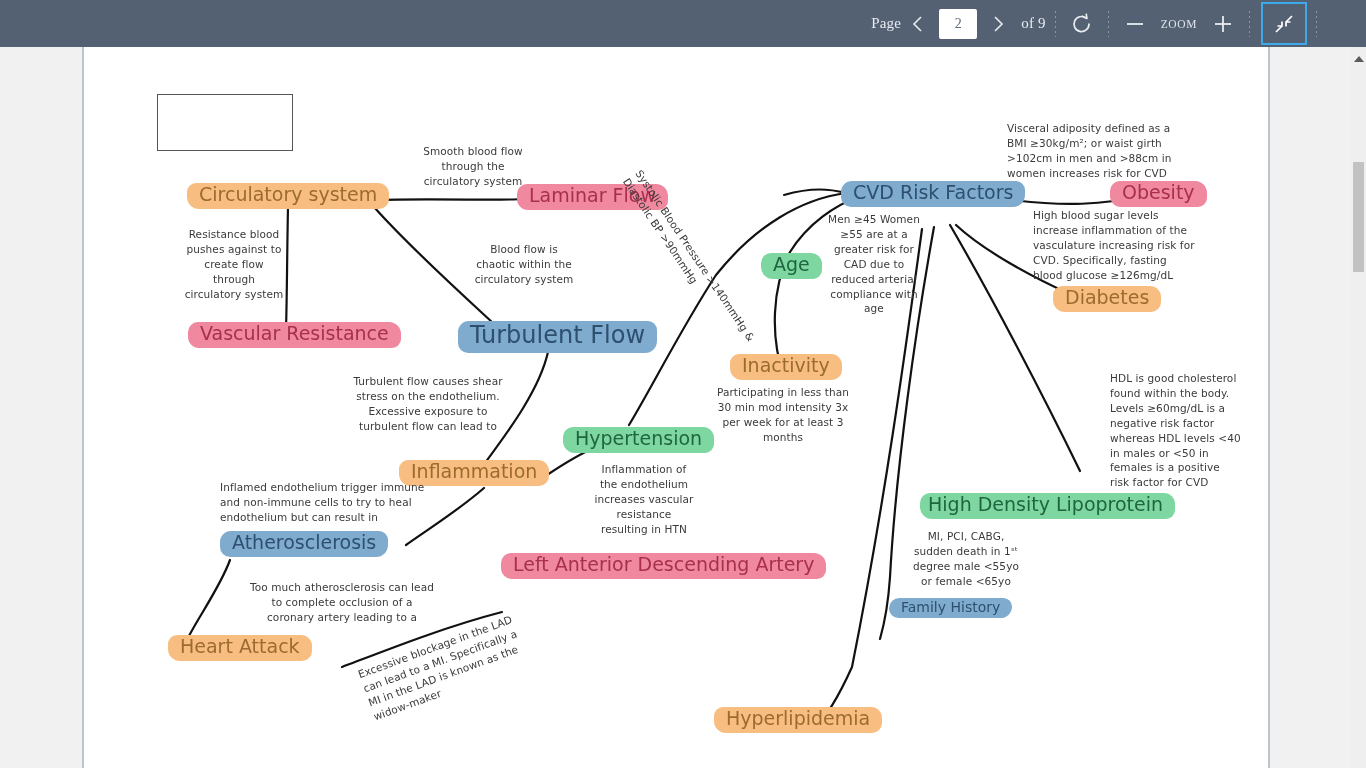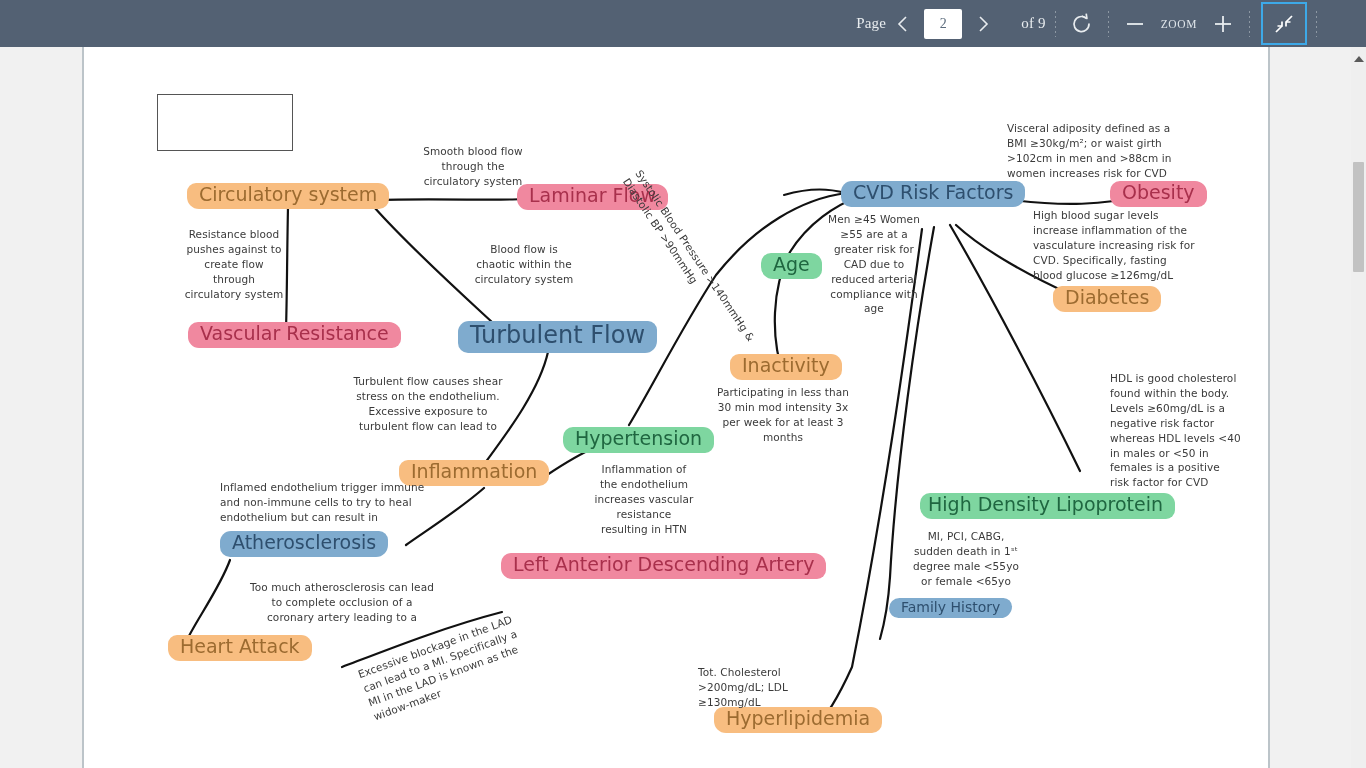--- a/index.html
+++ b/index.html
@@ -146,21 +146,21 @@
     <div id="page-num-box">
       <span>2</span>
     </div>
 
     <div class="tb-btn">
       <svg width="16" height="20" viewBox="0 0 16 20">
         <polyline points="5,3 12,10 5,17" fill="none" stroke="#e8ecef" stroke-width="1.6"></polyline>
       </svg>
     </div>
 
-    <span class="tb-label" style="margin-left:21px;font-family:Liberation Serif, serif;">of 9</span>
+    <span class="tb-label" style="margin-left:6px;font-family:Liberation Serif, serif;">of 9</span>
   </div>
 
   <div class="tb-sep"></div>
 
   <div class="tb-btn">
     <svg width="24" height="24" viewBox="0 0 24 24">
       <path d="M19 12 A7.5 7.5 0 1 1 16.2 6.2" fill="none" stroke="#e8ecef" stroke-width="1.7" stroke-linecap="round"></path>
       <polyline points="11.8,4.0 16.9,6.4 16.2,1.6" fill="none" stroke="#e8ecef" stroke-width="1.7" stroke-linejoin="round"></polyline>
     </svg>
   </div>
@@ -346,23 +346,20 @@
 whereas HDL levels &lt;40
 in males or &lt;50 in
 females is a positive
 risk factor for CVD</div>
 
       <div class="note center" style="left: 812px; top: 482px; width: 140px; white-space: pre-line;">MI, PCI, CABG,
 sudden death in 1ˢᵗ
 degree male &lt;55yo
 or female &lt;65yo</div>
 
-      <div class="note left" style="left: 614px; top: 618px; width: 126px; white-space: pre-line;">Tot. Cholesterol
-&gt;200mg/dL; LDL
-≥130mg/dL</div>
 
     </div>
   </div>
 </div>
 
 <div id="scrollbar-track">
   <div id="scroll-up-arrow"></div>
   <div id="scrollbar-thumb"></div>
 </div>
 

